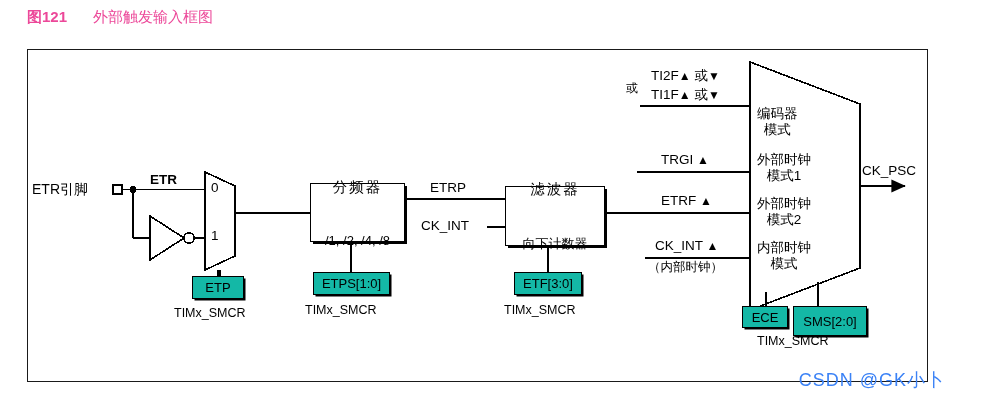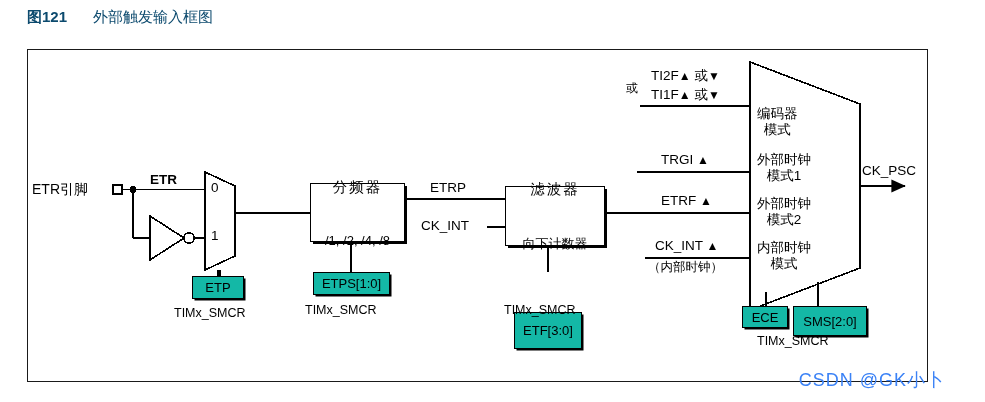--- a/index.html
+++ b/index.html
@@ -1,19 +1,19 @@
 <!DOCTYPE html>
 <html><head>
 <meta charset="utf-8">
 <style>
   html,body{margin:0;padding:0;background:#ffffff;}
   body{width:985px;height:402px;font-family:"Liberation Sans","DejaVu Sans",sans-serif;color:#000;overflow:hidden;}
   #root{position:relative;width:985px;height:402px;}
 
-  .title{position:absolute;left:27px;top:8px;font-size:15px;color:#0c4a6e;letter-spacing:0px;white-space:nowrap;}
+  .title{position:absolute;left:27px;top:8px;font-size:15px;color:#ec4899;letter-spacing:0px;white-space:nowrap;}
   .title .num{font-weight:600;}
   .title .gap{display:inline-block;width:26px;}
 
   .frame{position:absolute;left:27px;top:49px;width:901px;height:333px;border:1.5px solid #1a1a1a;box-sizing:border-box;background:#fff;}
 
   svg.wires{position:absolute;left:0;top:0;width:985px;height:402px;pointer-events:none;}
 
   .lbl{position:absolute;font-size:13.5px;line-height:1.15;white-space:nowrap;color:#000;}
   .lbl.cn{font-size:14px;}
   .lbl.sm{font-size:12.5px;}
@@ -126,21 +126,21 @@
     <span>ETPS[1:0]</span>
   </div>
   <div class="lbl sm" style="left:305px;top:303px;">TIMx_SMCR</div>
   <div class="lbl" style="left:430px;top:180px;">ETRP</div>
 
   <div class="lbl" style="left:421px;top:218px;">CK_INT</div>
   <div class="blockbox" style="left:505px;top:186px;width:100px;height:60px;">
     <span class="l1">滤波器</span>
     <span class="l2">向下计数器</span>
   </div>
-  <div class="regbox" style="left:514px;top:272px;width:68px;height:37px;margin-top:40px;">
+  <div class="regbox" style="left:514px;top:272px;width:68px;height:23px;">
     <span>ETF[3:0]</span>
   </div>
   <div class="lbl sm" style="left:504px;top:303px;">TIMx_SMCR</div>
 
   <div class="lbl" style="left:626px;top:82px;font-size:12px;">或</div>
 
   <div class="lbl" style="left:651px;top:68px;">
     <span>TI2F</span><span class="edge">▲</span>
     <span>或</span><span class="edge">▼</span>
   </div>

